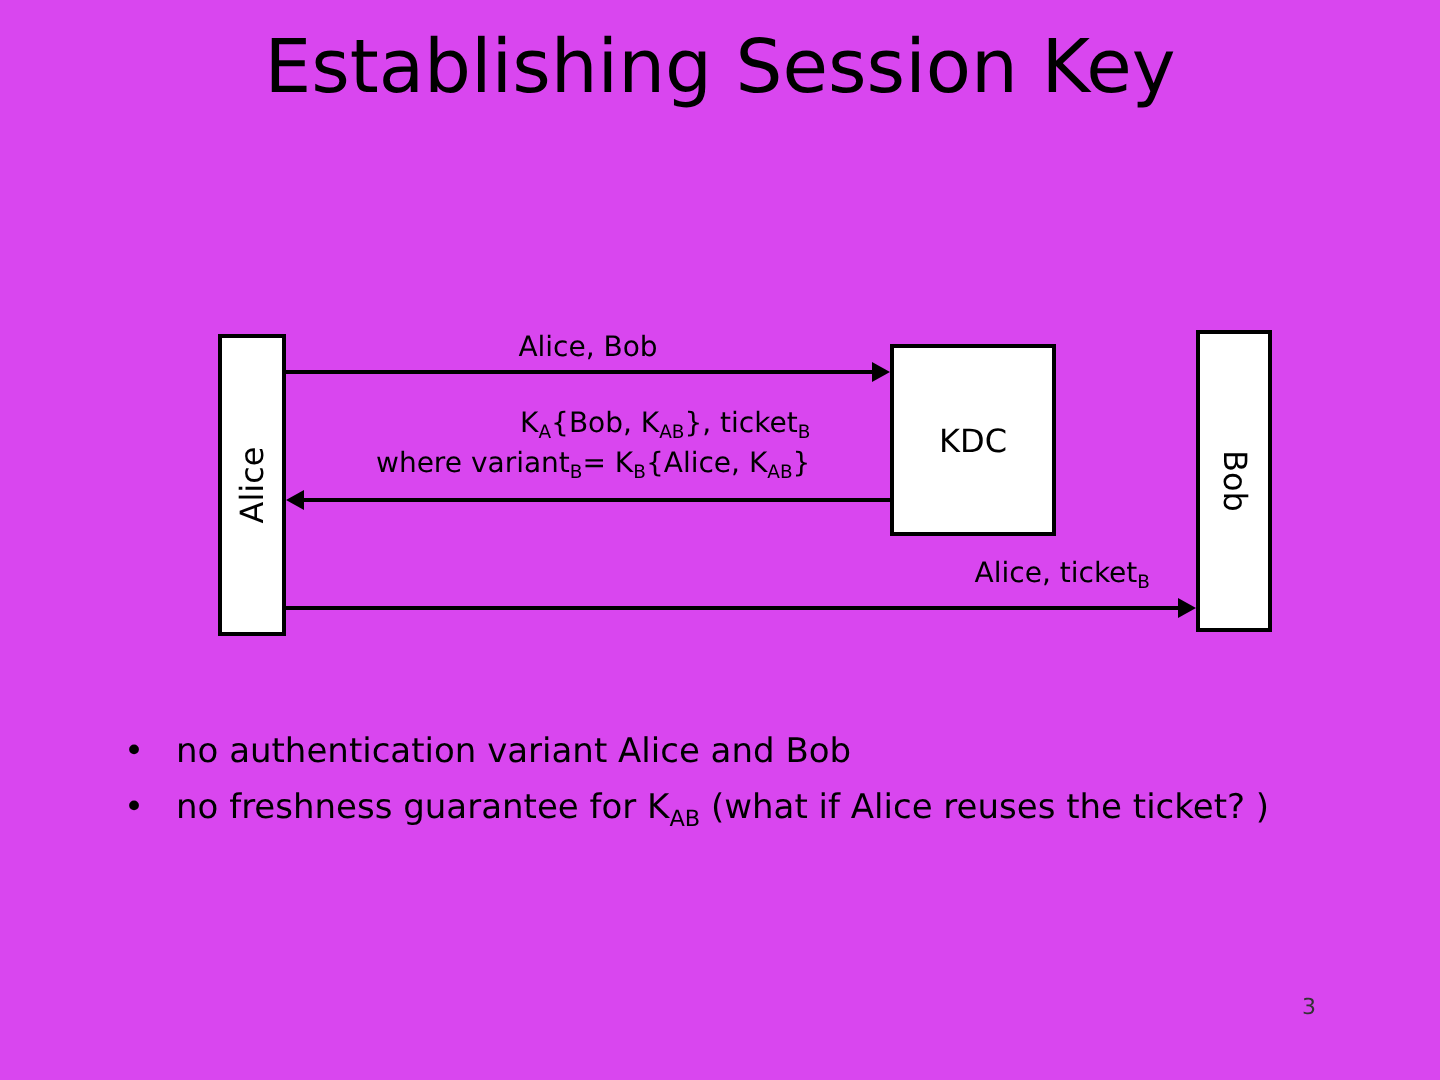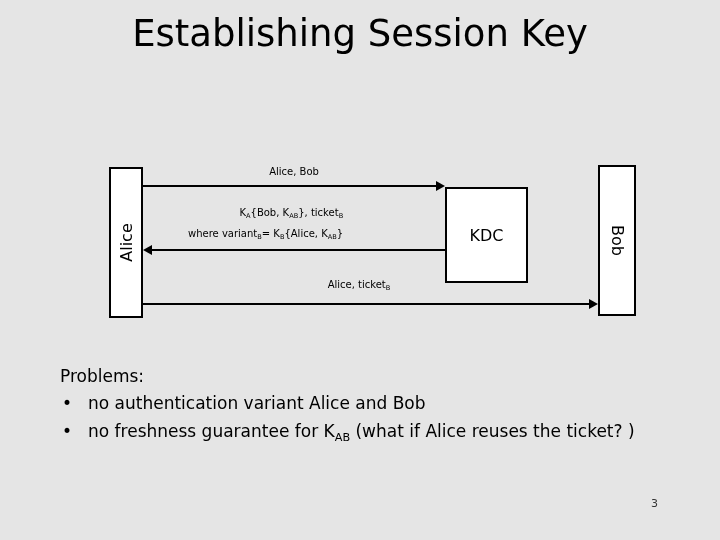--- a/index.html
+++ b/index.html
@@ -1,51 +1,51 @@
 <!DOCTYPE html>
 <html><head>
 <meta charset="utf-8">
 <style>
   html,body { margin:0; padding:0; background:#fff; }
   .slide {
-    position:relative; width:720px; height:540px; background:#e5e5e5;
+    position:relative; width:720px; height:540px; background:#d946ef;
     font-family:"DejaVu Sans", sans-serif; color:#000; overflow:hidden;
   }
   
   .title {
     position:absolute; top:8px; left:0; width:720px;
     text-align:center; font-size:37px; line-height:52px; color:#000;
   }
   
   .box {
     position:absolute; box-sizing:border-box; border:2px solid #000;
     background:#fff; display:flex; align-items:center; justify-content:center;
   }
   .box-alice { left:109px; top:167px; width:34px; height:151px; }
   .box-bob   { left:598px; top:165px; width:38px; height:151px; }
-  .box-kdc   { left:445px; top:187px; width:83px; height:96px; font-size:16px; }
+  .box-kdc   { left:445px; top:172px; width:83px; height:96px; font-size:16px; }
   .vlabel { font-size:16px; white-space:nowrap; }
   .rot-ccw { transform:rotate(-90deg); }
   .rot-cw  { transform:rotate(90deg); }
   
   .arrow { position:absolute; height:10px; }
   .arrow .line { position:absolute; top:4px; height:2px; background:#000; }
   .arrow.dir-right .line { left:0; right:7px; }
   .arrow.dir-left  .line { left:7px; right:0; }
   .head { position:absolute; top:0; width:0; height:0; }
   .head-right { right:0; border-left:9px solid #000; border-top:5px solid transparent; border-bottom:5px solid transparent; }
   .head-left  { left:0;  border-right:9px solid #000; border-top:5px solid transparent; border-bottom:5px solid transparent; }
   .arrow1 { left:143px; top:181px; width:302px; }
   .arrow2 { left:143px; top:245px; width:302px; }
   .arrow3 { left:143px; top:299px; width:455px; }
   
-  .msg { position:absolute; font-size:10px; color:#000; white-space:nowrap; }
+  .msg { position:absolute; font-size:14px; color:#000; white-space:nowrap; }
   .msg1 { left:143px; top:166px; width:302px; text-align:center; }
   .msg2 { left:188px; top:203px; line-height:19px; text-align:right; }
-  .msg3 { left:143px; top:279px; width:432px; text-align:center; }
+  .msg3 { left:143px; top:279px; width:432px; text-align:right; }
   .sub { font-size:66%; position:relative; top:0.32em; }
   
   .problems { position:absolute; left:60px; top:366px; width:630px; font-size:17px; line-height:20px; }
   .problems-heading { margin:0 0 7px 0; }
   .problem-item { display:flex; margin:0 0 8px 0; padding-left:2px; }
   .bullet { flex:none; width:26px; }
   .problem-text { flex:1; }
   
   .page-number { position:absolute; left:651px; top:497px; font-size:11px; color:#333; }
 </style>
@@ -85,21 +85,20 @@
     <div class="line"></div>
   </div>
 
   <div class="msg msg3"><span>Alice, ticket</span><span class="sub">B</span></div>
   <div class="arrow dir-right arrow3">
     <div class="line"></div>
     <div class="head head-right"></div>
   </div>
 
   <div class="problems">
-    <div class="problems-heading">Problems:</div>
     <div class="problem-item">
       <span class="bullet">•</span>
       <span class="problem-text">no authentication variant Alice and Bob</span>
     </div>
     <div class="problem-item">
       <span class="bullet">•</span>
       <span class="problem-text"><span>no freshness guarantee for K</span><span class="sub">AB</span><span> (what if Alice reuses the ticket? )</span></span>
     </div>
   </div>
 

